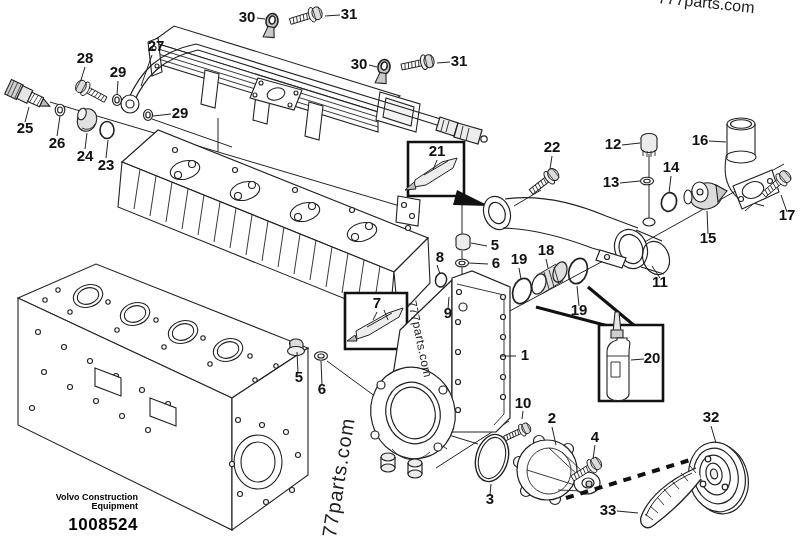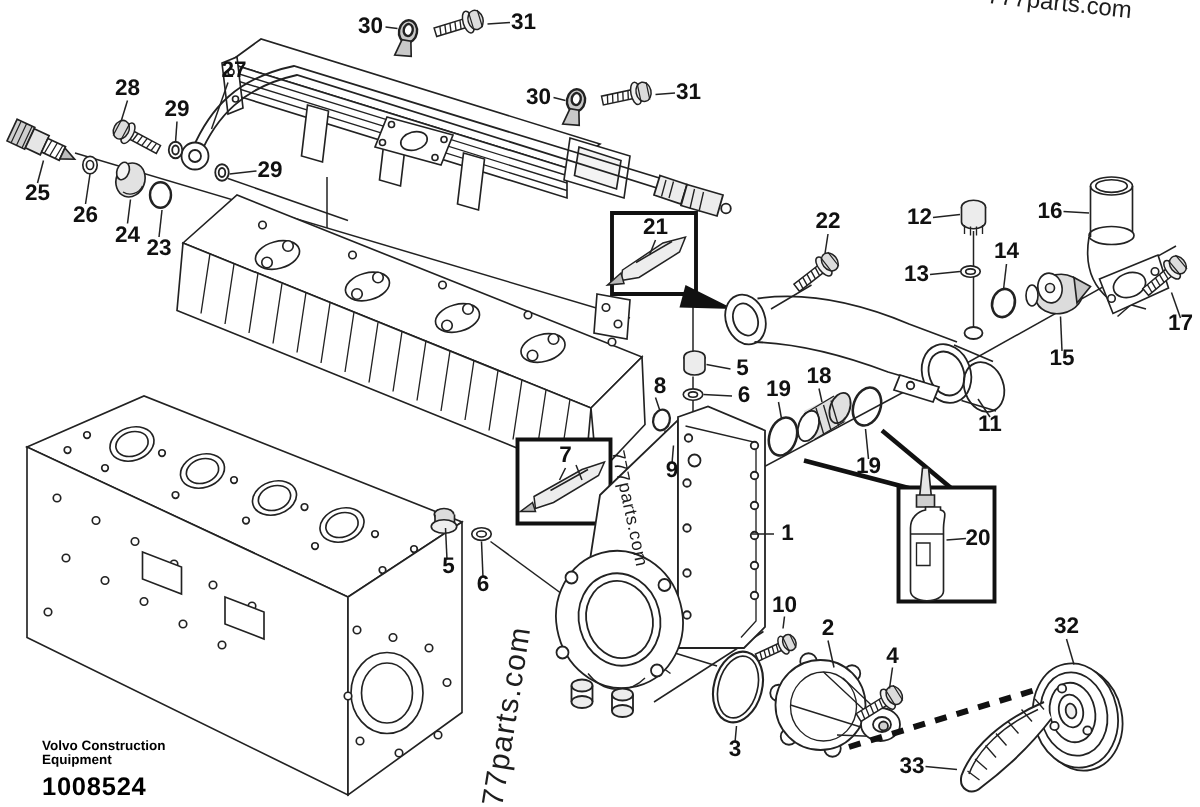--- a/index.html
+++ b/index.html
@@ -7,21 +7,21 @@
          font-family:"Liberation Sans",sans-serif;}
   .stage svg{position:absolute;left:0;top:0;}
   .callout{font:bold 15px "Liberation Sans",sans-serif;fill:#111;text-anchor:middle;}
   .wm{position:absolute;left:0;top:0;color:#1d1d1d;white-space:nowrap;
       font-family:"Liberation Sans",sans-serif;}
   #wm-tr{transform:translate(705px,8px) rotate(6deg) translate(-50%,-50%);font-size:16px;}
   #wm-ml{transform:translate(293px,408px) rotate(-81deg) translate(-50%,-50%);
          font-size:20px;letter-spacing:1px;}
   #wm-mr{transform:translate(382px,372px) rotate(78deg) translate(-50%,-50%);
          font-size:12px;letter-spacing:.5px;}
-  .footer{position:absolute;left:28px;top:493px;width:110px;text-align:left;color:#000;}
+  .footer{position:absolute;left:28px;top:493px;width:110px;text-align:right;color:#000;}
   .footer .co{font-size:9px;font-weight:bold;line-height:1.05;}
   .footer .num{font-size:17px;font-weight:bold;margin-top:3px;letter-spacing:.5px;}
   line,path,ellipse,circle,rect,polygon,polyline{vector-effect:non-scaling-stroke;}
 </style>
 </head>
 <body>
 
 <div class="stage">
 
 <svg id="diagram-svg" width="800" height="538" viewBox="0 0 800 538">

